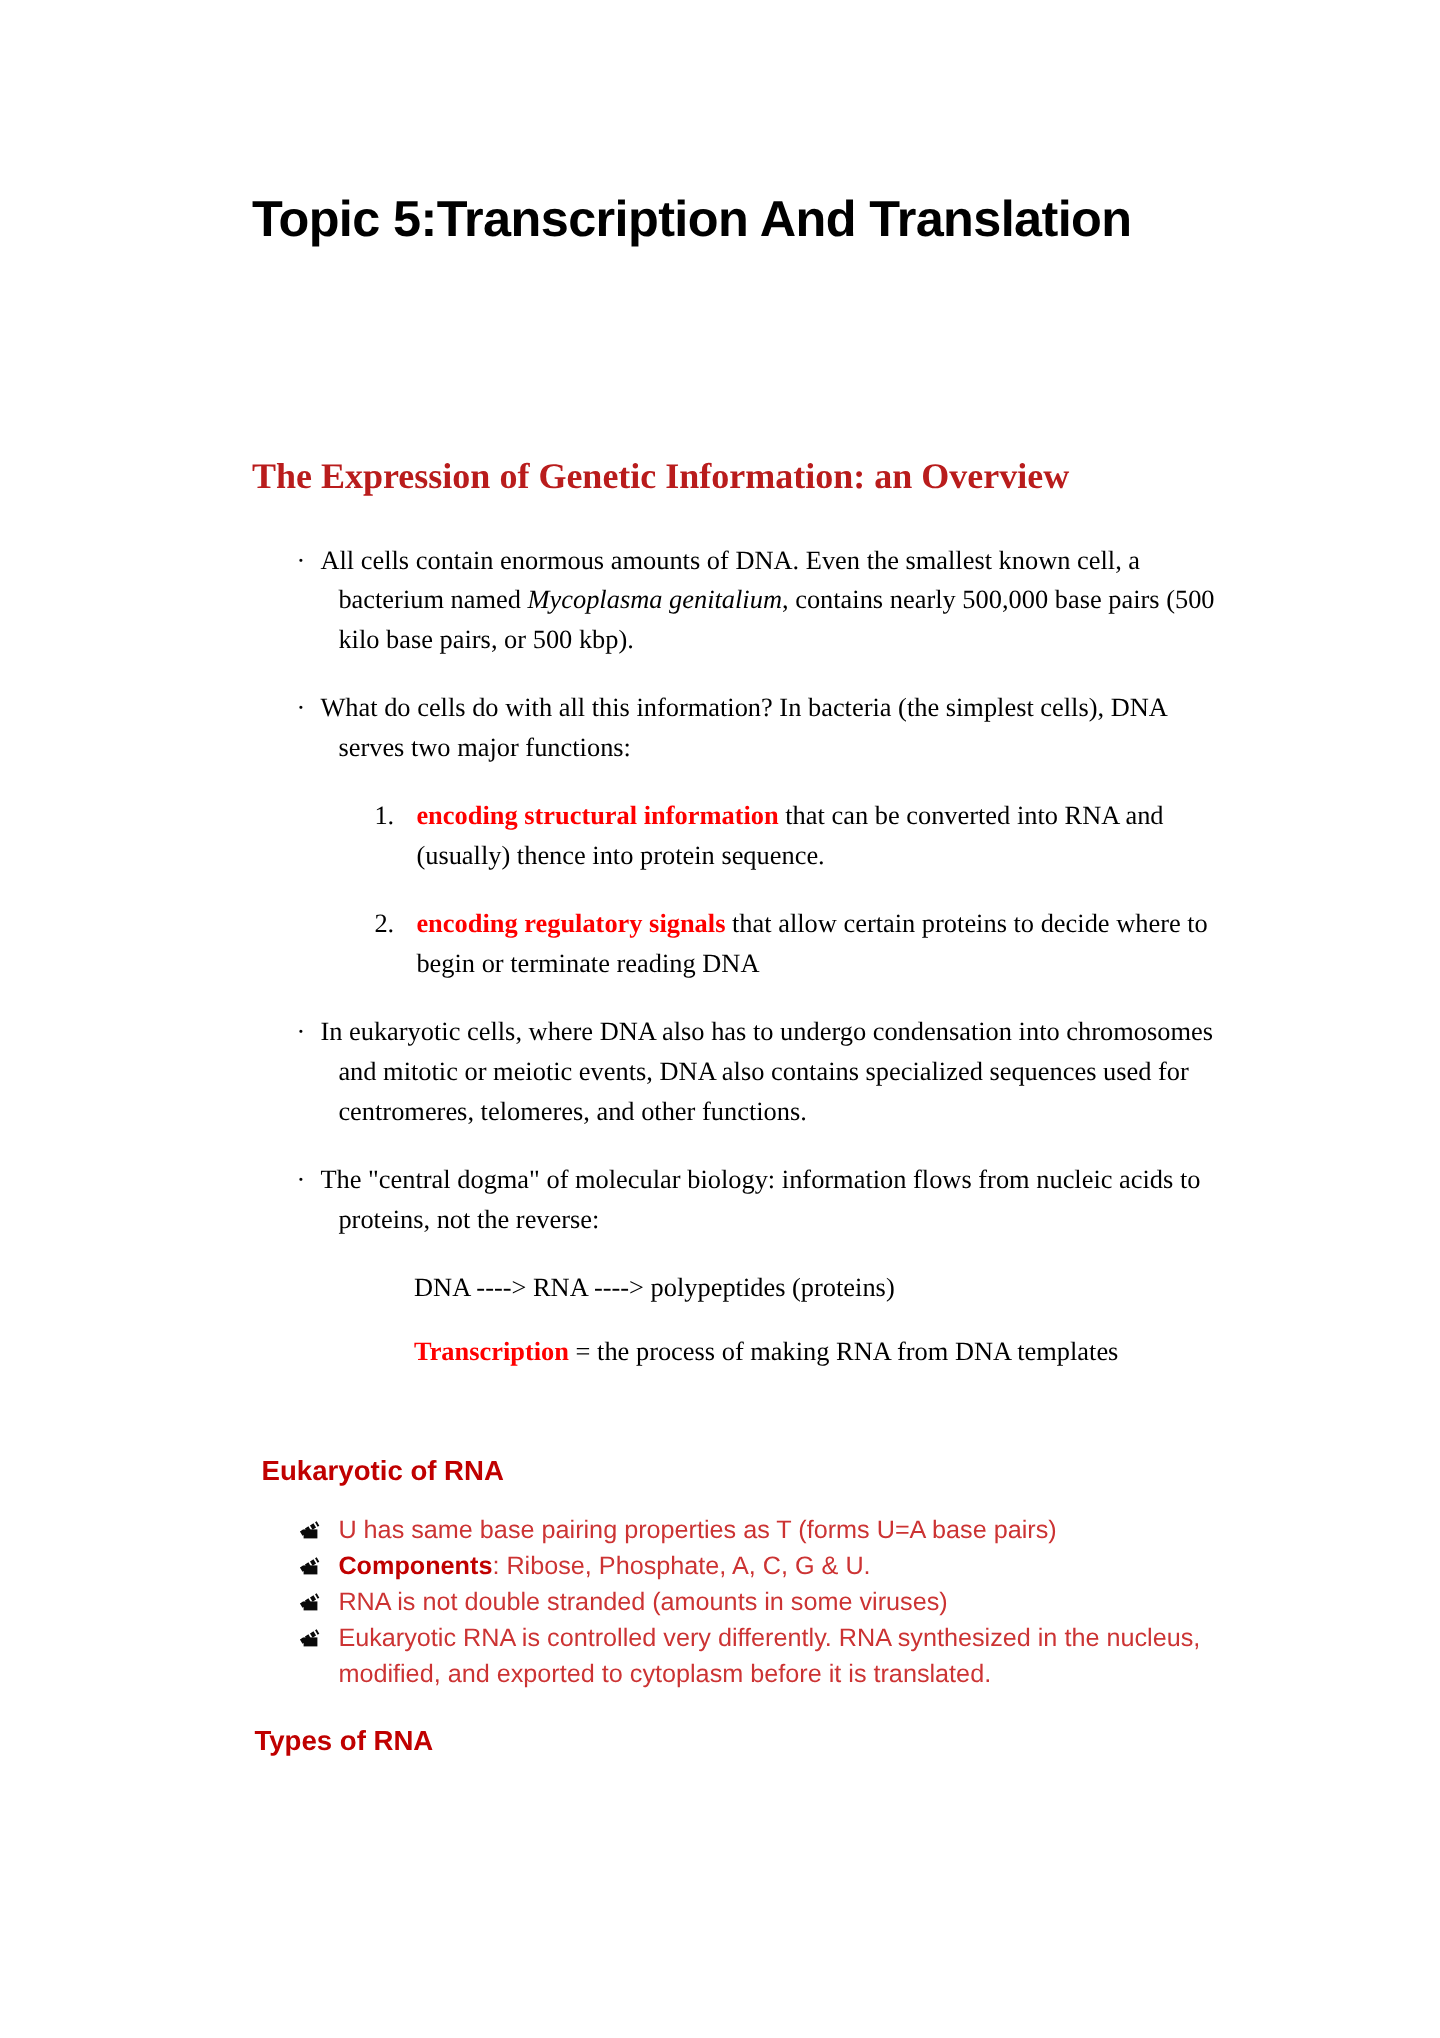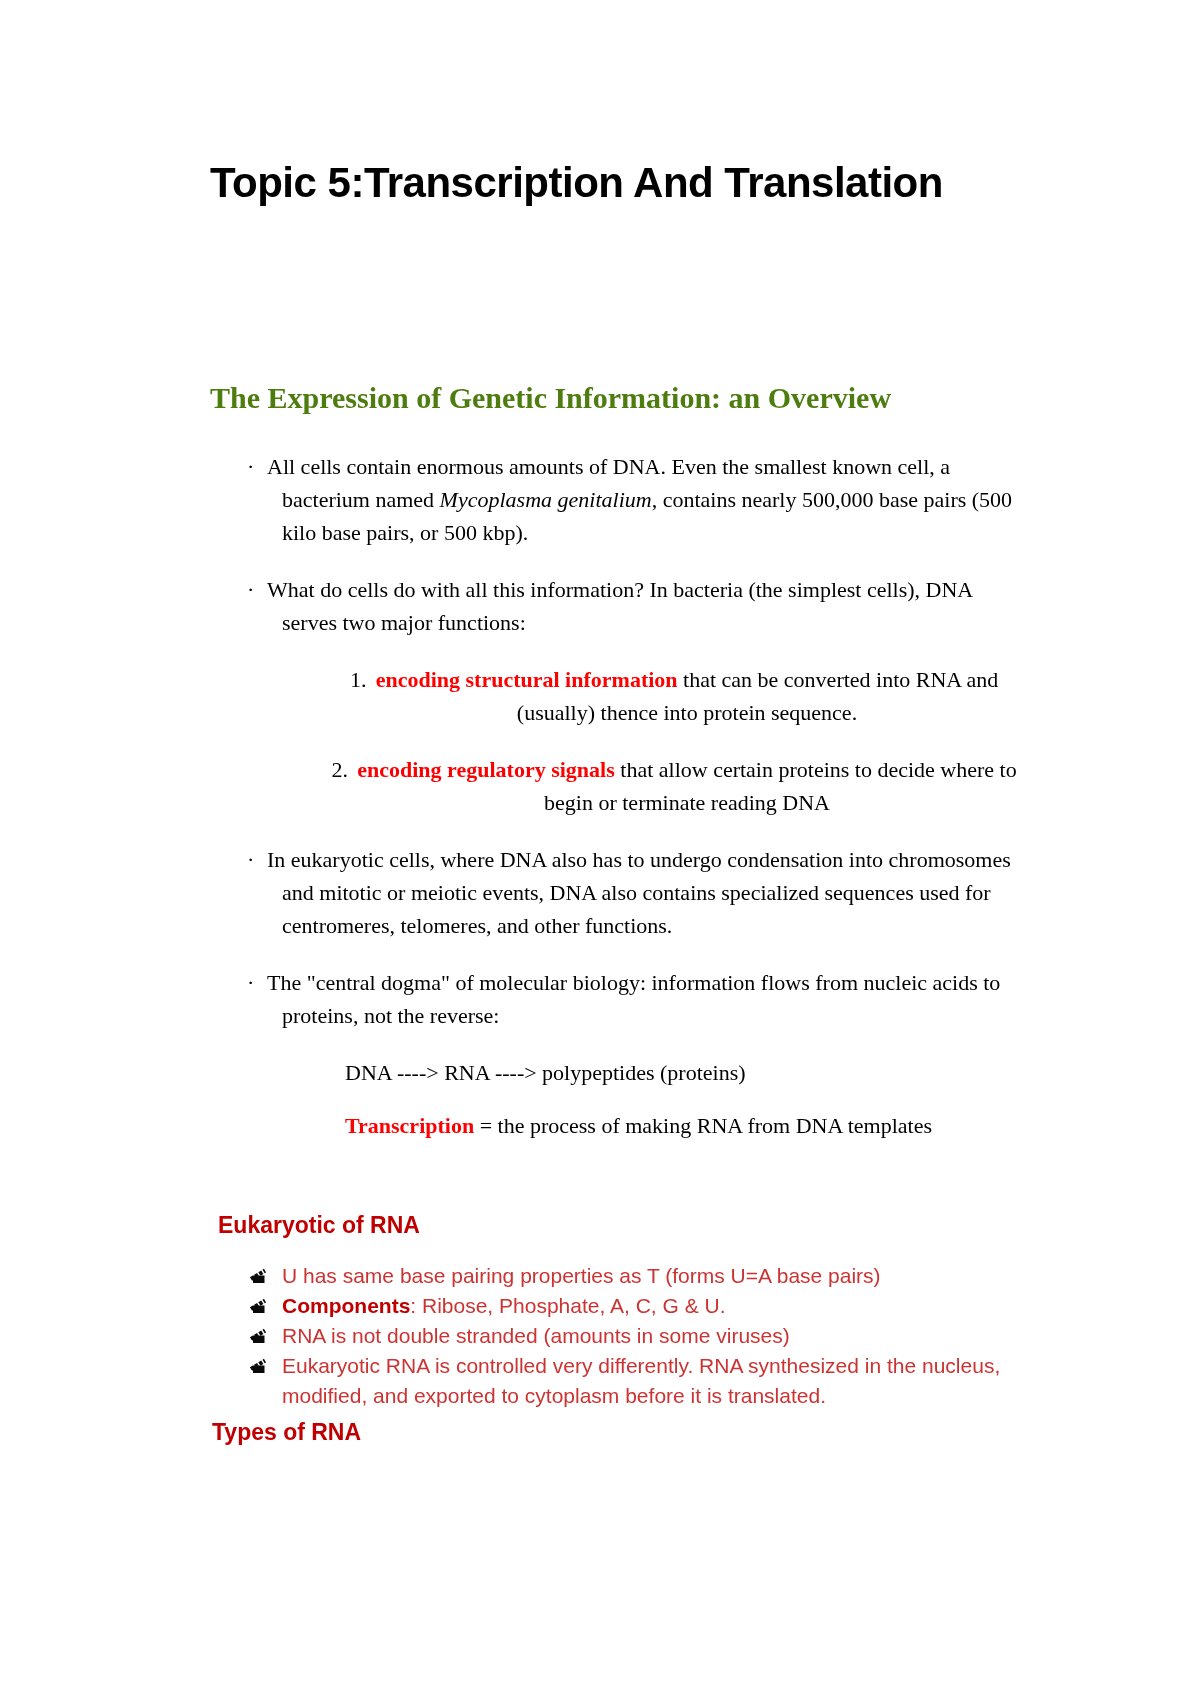--- a/index.html
+++ b/index.html
@@ -22,41 +22,40 @@
     line-height: 50px;
     letter-spacing: -0.5px;
     color: #000;
   }
   h2.overview-h {
     margin: 172px 0 34px 0;
     font-family: "Liberation Serif", serif;
     font-weight: bold;
     font-size: 30px;
     line-height: 36px;
-    color: #4d7c0f;
+    color: #b91c1c;
   }
   .body-text { font-size: 22px; line-height: 33px; }
   p.b-item {
     margin: 0 0 24px 0;
     max-width: 905px;
     padding-left: 72px;
     text-indent: -35px;
   }
   p.b-item .b-marker {
     display: inline-block;
     width: 20px;
     text-indent: 0;
     font-size: 22px;
   }
   p.n-item {
     margin: 0 0 24px 0;
     max-width: 875px;
     padding-left: 137px;
     text-indent: -35px;
-    text-align: center;
   }
   p.n-item .n-num {
     display: inline-block;
     width: 35px;
     text-indent: 0;
   }
   .red-bold { color: #FF0000; font-weight: bold; }
   p.def-line {
     margin: 0 0 20px 0;
     padding-left: 135px;
@@ -69,21 +68,21 @@
     font-size: 21px;
   }
   h3.red-h {
     margin: 70px 0 0 8px;
     font-family: "Liberation Sans", sans-serif;
     font-weight: bold;
     font-size: 23px;
     line-height: 27px;
     color: #C00000;
   }
-  h3.red-h.types { margin-left: 2px; margin-top: 9px; }
+  h3.red-h.types { margin-left: 2px; margin-top: 27px; }
   ul.rlist {
     list-style: none;
     margin: 22px 0 0 0;
     padding: 0;
     max-width: 902px;
     font-family: "Liberation Sans", sans-serif;
     font-size: 21px;
     line-height: 29px;
     color: #CC3333;
   }

